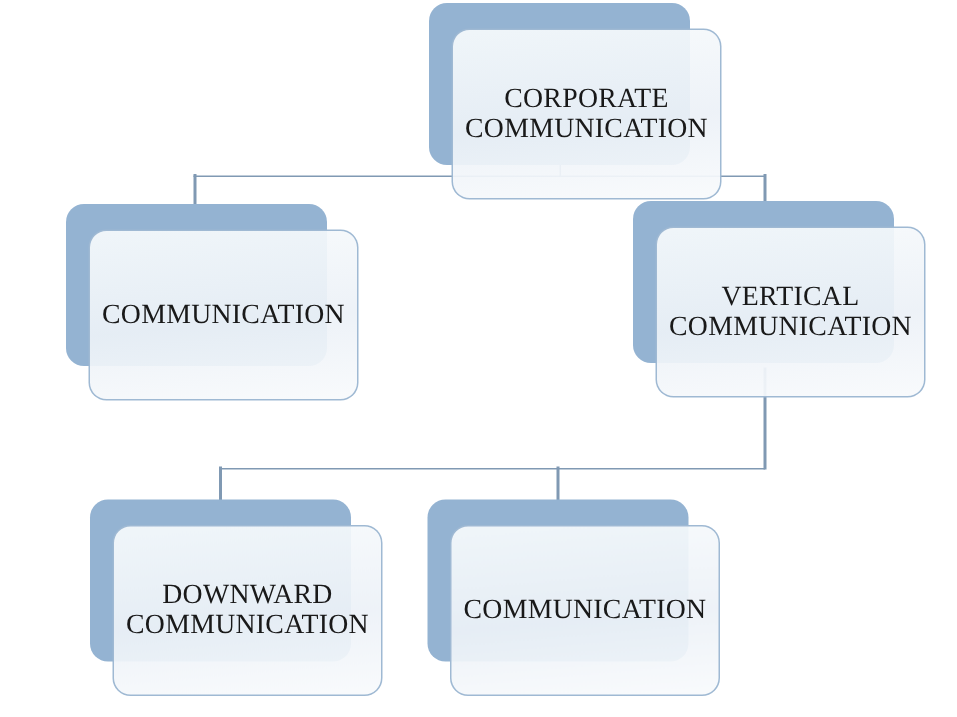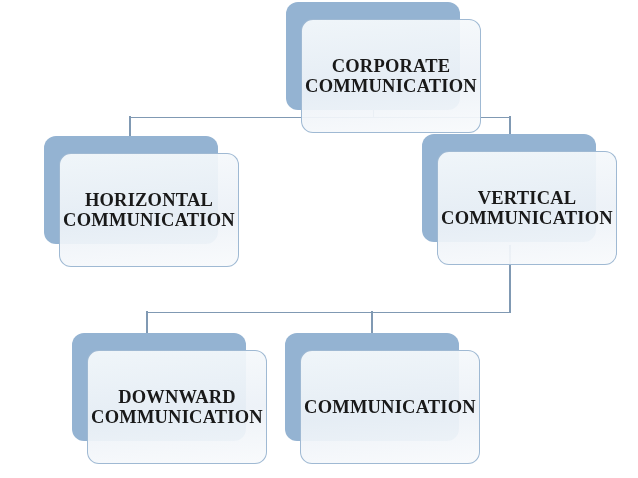--- a/index.html
+++ b/index.html
@@ -6,42 +6,42 @@
   body{
     width:638px;height:478px;background:#ffffff;overflow:hidden;position:relative;
     font-family:"Liberation Serif","DejaVu Serif",serif;
   }
   .stage{position:absolute;left:0;top:0;width:638px;height:478px;}
   
   .line{position:absolute;background:#8099b3;z-index:0;}
   .line.h{height:1.5px;}
   .line.v{width:1.5px;}
   
-  .node{position:absolute;width:176px;height:129px;font-weight:bold;}
+  .node{position:absolute;width:176px;height:129px;}
   .back{
     position:absolute;left:0;top:0;width:174px;height:108px;
     background:#94b3d2;border-radius:12px;z-index:1;
   }
   .front{
     position:absolute;left:15px;top:17px;width:178px;height:112px;
     border-radius:12px;border:1px solid rgba(154,181,209,0.95);
     background:linear-gradient(175deg,
       rgba(247,250,252,0.93) 0%,
       rgba(236,241,247,0.93) 55%,
       rgba(248,250,252,0.93) 100%);
     z-index:2;
     display:flex;flex-direction:column;align-items:center;justify-content:center;
     text-align:center;
   }
   .ln{display:block;font-size:18.5px;line-height:20px;color:#191919;letter-spacing:0.2px;white-space:nowrap;}
   
   #node-corporate {left:286px;top:2px;}
   #node-horizontal{left:44px; top:136px;}
   #node-vertical  {left:422px;top:134px;}
-  #node-downward  {left:72px; top:333px;}
+  #node-downward  {left:60px; top:333px;}
   #node-upward    {left:285px;top:333px;}
   
   #c-top-rail      {left:129px;top:116.5px;width:381px;}
   #c-corporate-stub{left:372.5px;top:106px;height:12px;}
   #c-drop-horizontal{left:129px;top:116px;height:22px;}
   #c-drop-vertical  {left:509px;top:116px;height:20px;}
   #c-vertical-stub  {left:509px;top:245px;height:68px;}
   #c-bottom-rail    {left:146px;top:311.5px;width:364px;}
   #c-drop-downward  {left:146px;top:311px;height:24px;}
   #c-drop-upward    {left:371px;top:311px;height:24px;}
@@ -64,21 +64,20 @@
     <div class="back"></div>
     <div class="front">
       <span class="ln">CORPORATE</span>
       <span class="ln">COMMUNICATION</span>
     </div>
   </div>
 
   <div class="node" id="node-horizontal">
     <div class="back"></div>
     <div class="front">
-      <span class="ln">HORIZONTAL</span>
       <span class="ln">COMMUNICATION</span>
     </div>
   </div>
 
   <div class="node" id="node-vertical">
     <div class="back"></div>
     <div class="front">
       <span class="ln">VERTICAL</span>
       <span class="ln">COMMUNICATION</span>
     </div>

